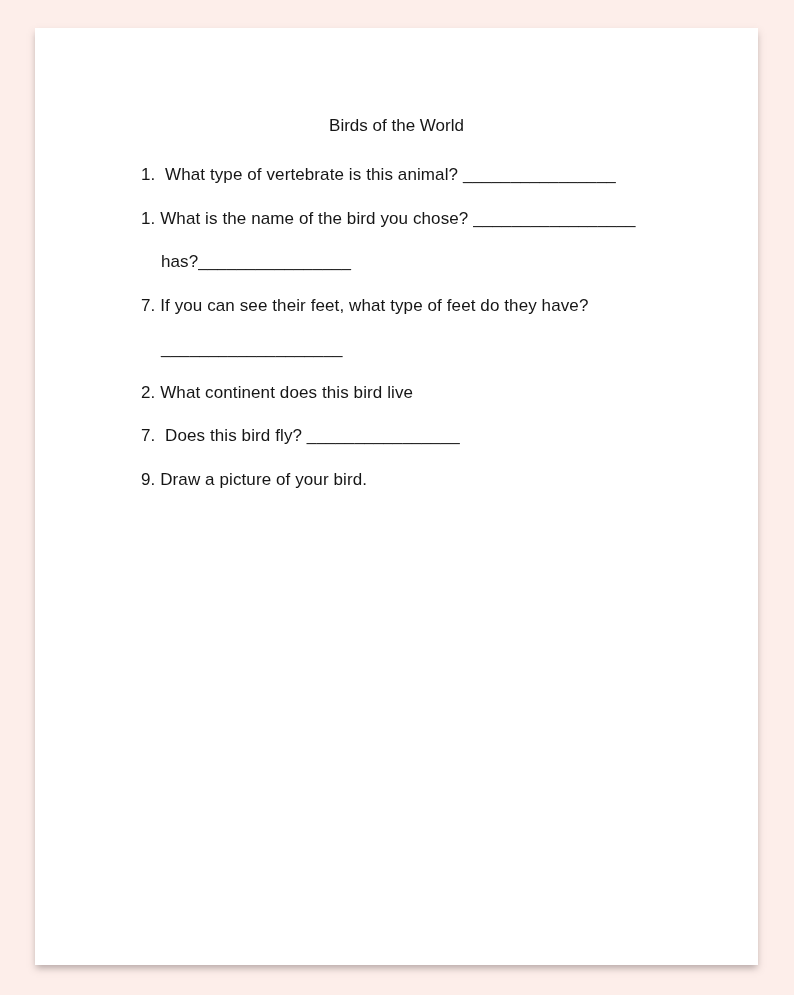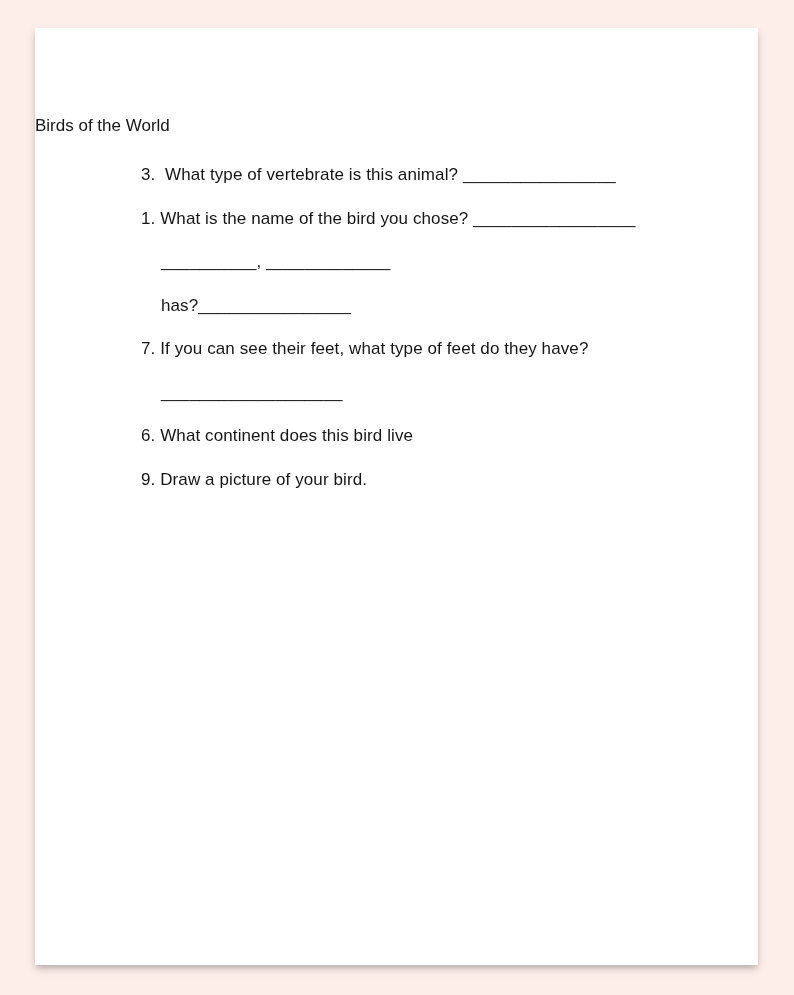--- a/index.html
+++ b/index.html
@@ -21,21 +21,21 @@
     top: 28px;
     width: 723px;
     height: 937px;
     background: #ffffff;
     box-shadow: 0 4px 7px -1px rgba(110, 95, 95, 0.5);
     padding-top: 88px;
   }
   .title {
     font-size: 17px;
     line-height: 20px;
-    text-align: left;
+    text-align: center;
     color: #161616;
     font-weight: 400;
   }
   .questions {
     margin-top: 17px;
     margin-left: 106px;
     margin-right: 40px;
   }
   .line {
     font-size: 17px;
@@ -48,22 +48,22 @@
   .line.indent {
     padding-left: 20px;
   }
 </style>
 </head>
 <body>
 
 <div class="page">
   <div class="title">Birds of the World</div>
   <div class="questions" id="question-list">
-      <div class="line">3.  What type of vertebrate is this animal? ________________</div>
+      <div class="line">1.  What type of vertebrate is this animal? ________________</div>
       <div class="line">1. What is the name of the bird you chose? _________________</div>
-      <div class="line indent">__________, _____________</div>
       <div class="line indent">has?________________</div>
       <div class="line">7. If you can see their feet, what type of feet do they have?</div>
       <div class="line indent">___________________</div>
-      <div class="line">6. What continent does this bird live</div>
+      <div class="line">2. What continent does this bird live</div>
+      <div class="line">7.  Does this bird fly? ________________</div>
       <div class="line">9. Draw a picture of your bird.</div>
     </div>
 </div>
 
 </body></html>

